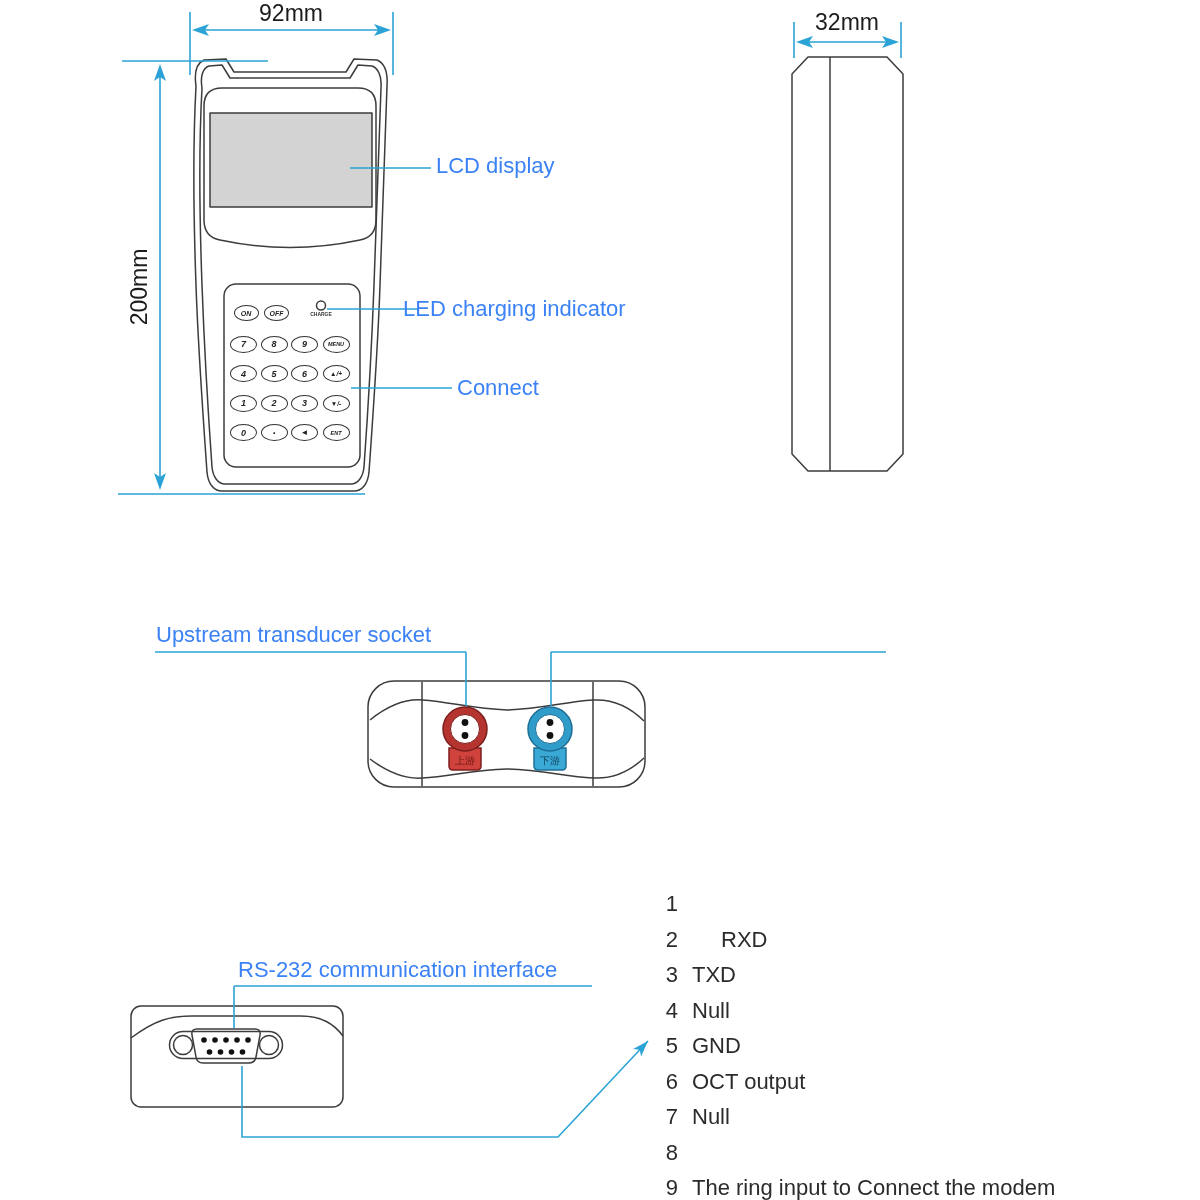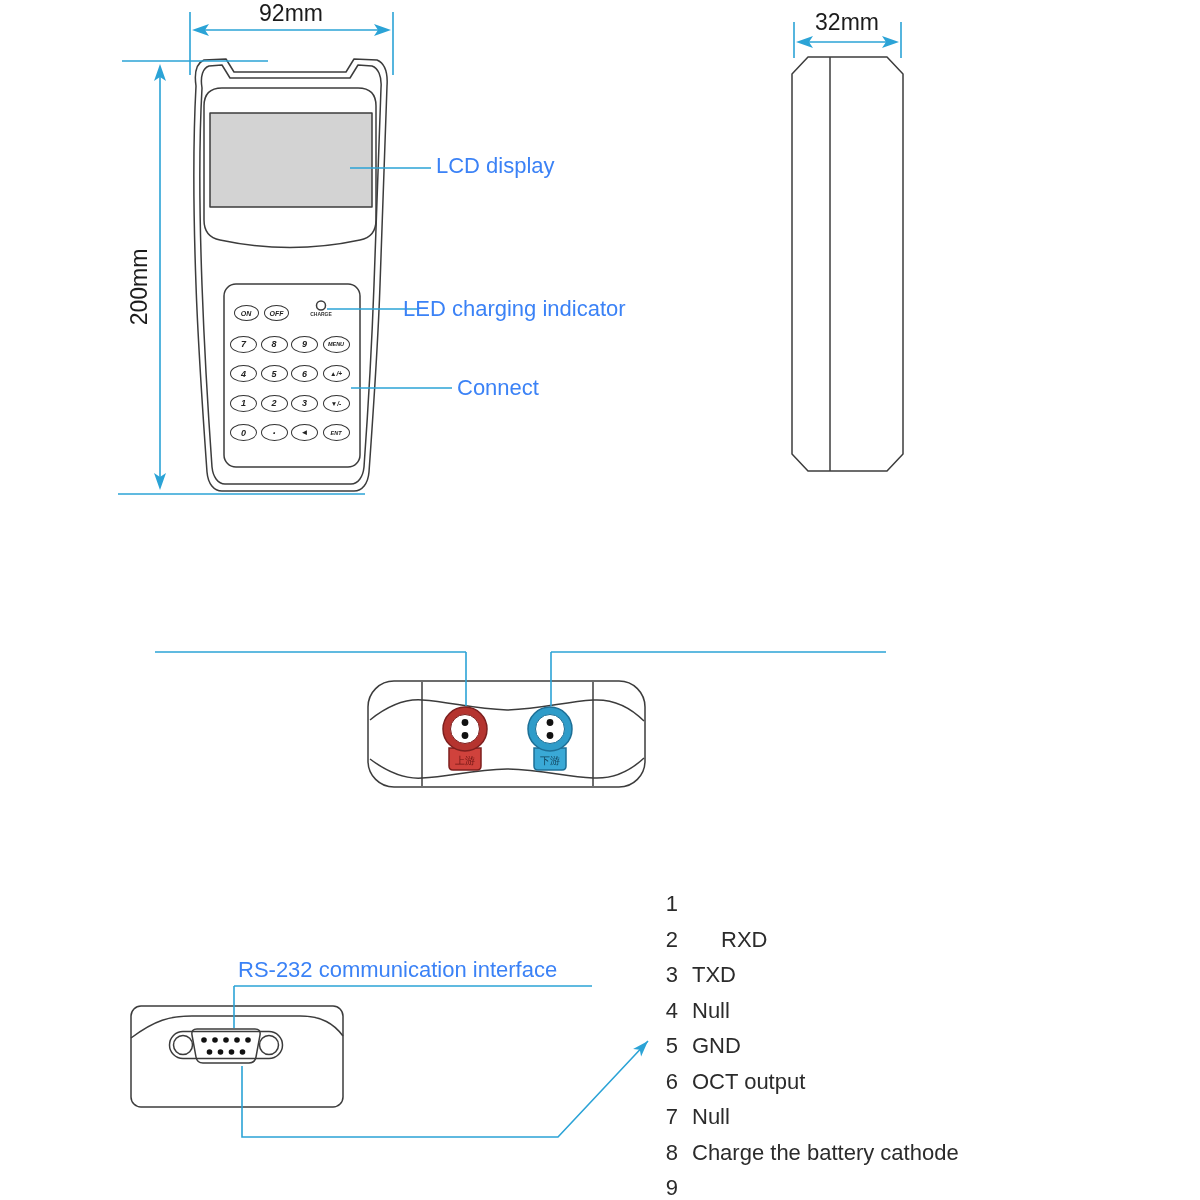--- a/index.html
+++ b/index.html
@@ -128,20 +128,21 @@
     </g>
   </svg>
 
   <div class="dim" style="left:246px;top:0px;width:90px;">92mm</div>
   <div class="dim rot" style="left:93px;top:275px;width:90px;height:24px;">200mm</div>
   <div class="dim" style="left:802px;top:9px;width:90px;">32mm</div>
 
   <div class="lbl" style="left:436px;top:154px;">LCD display</div>
   <div class="lbl" style="left:403px;top:297px;">LED charging indicator</div>
   <div class="lbl" style="left:457px;top:376px;">Connect</div>
+  <div class="lbl" style="left:156px;top:623px;">Upstream transducer socket</div>
   <div class="lbl" style="left:238px;top:958px;">RS-232 communication interface</div>
 
   <div class="key" style="left:233.5px;top:305px;width:25px;height:16px;font-size:7px;">ON</div>
   <div class="key" style="left:264px;top:305px;width:25px;height:16px;font-size:7px;">OFF</div>
   <div class="charge-lbl" style="left:304px;top:311px;">CHARGE</div>
 
   <div class="key" style="left:230px;top:335.5px;width:27px;height:17px;font-size:9px;">7</div>
   <div class="key" style="left:260.5px;top:335.5px;width:27px;height:17px;font-size:9px;">8</div>
   <div class="key" style="left:291px;top:335.5px;width:27px;height:17px;font-size:9px;">9</div>
   <div class="key small" style="left:322.5px;top:335.5px;width:27px;height:17px;">MENU</div>
@@ -168,16 +169,16 @@
   <div class="pin-desc" style="left:692px;top:962px;">TXD</div>
   <div class="pin-num" style="left:654px;top:997.5px;">4</div>
   <div class="pin-desc" style="left:692px;top:997.5px;">Null</div>
   <div class="pin-num" style="left:654px;top:1033px;">5</div>
   <div class="pin-desc" style="left:692px;top:1033px;">GND</div>
   <div class="pin-num" style="left:654px;top:1068.5px;">6</div>
   <div class="pin-desc" style="left:692px;top:1068.5px;">OCT output</div>
   <div class="pin-num" style="left:654px;top:1104px;">7</div>
   <div class="pin-desc" style="left:692px;top:1104px;">Null</div>
   <div class="pin-num" style="left:654px;top:1139.5px;">8</div>
-  <div class="pin-desc" style="left:692px;top:1139.5px;">Charge the battery cathode</div>
   <div class="pin-num" style="left:654px;top:1175px;">9</div>
+  <div class="pin-desc" style="left:692px;top:1175px;">The ring input to Connect the modem</div>
 
 </div>
 
 </body></html>

